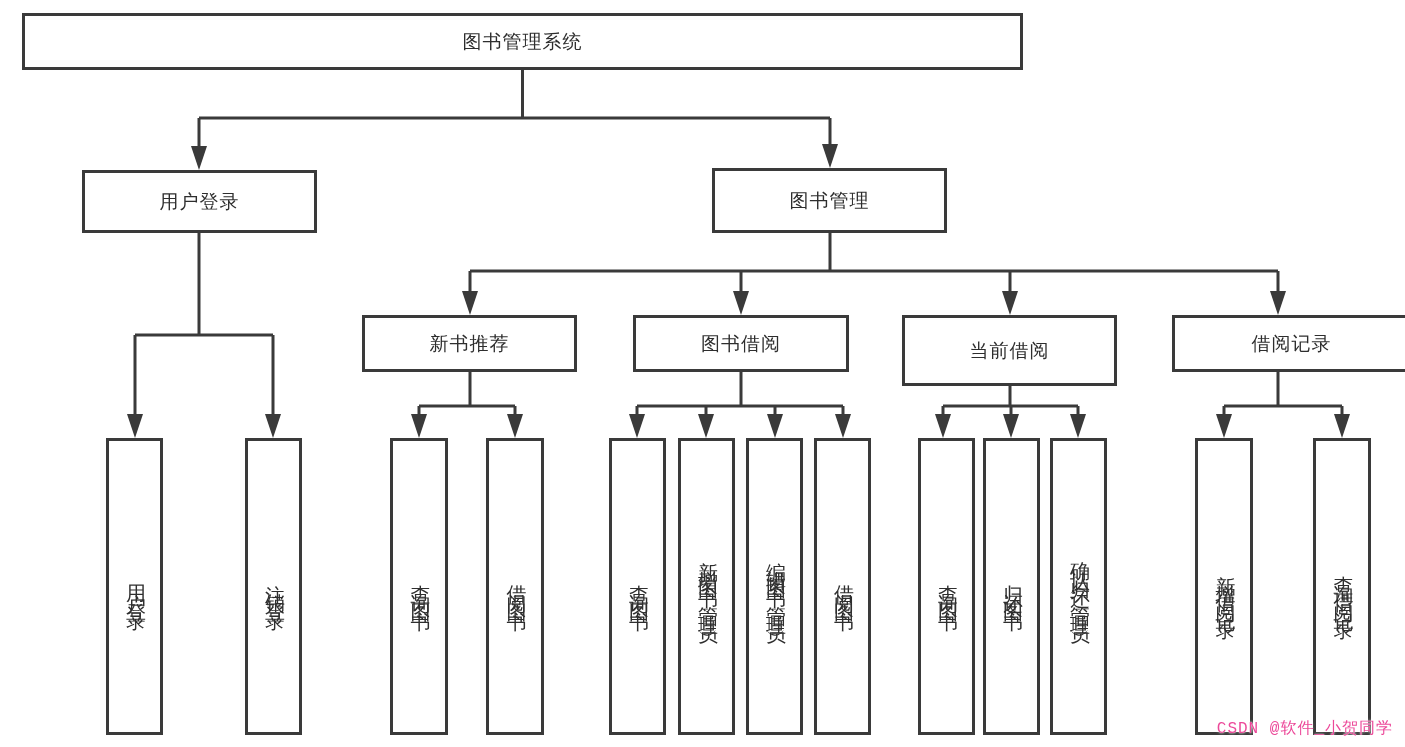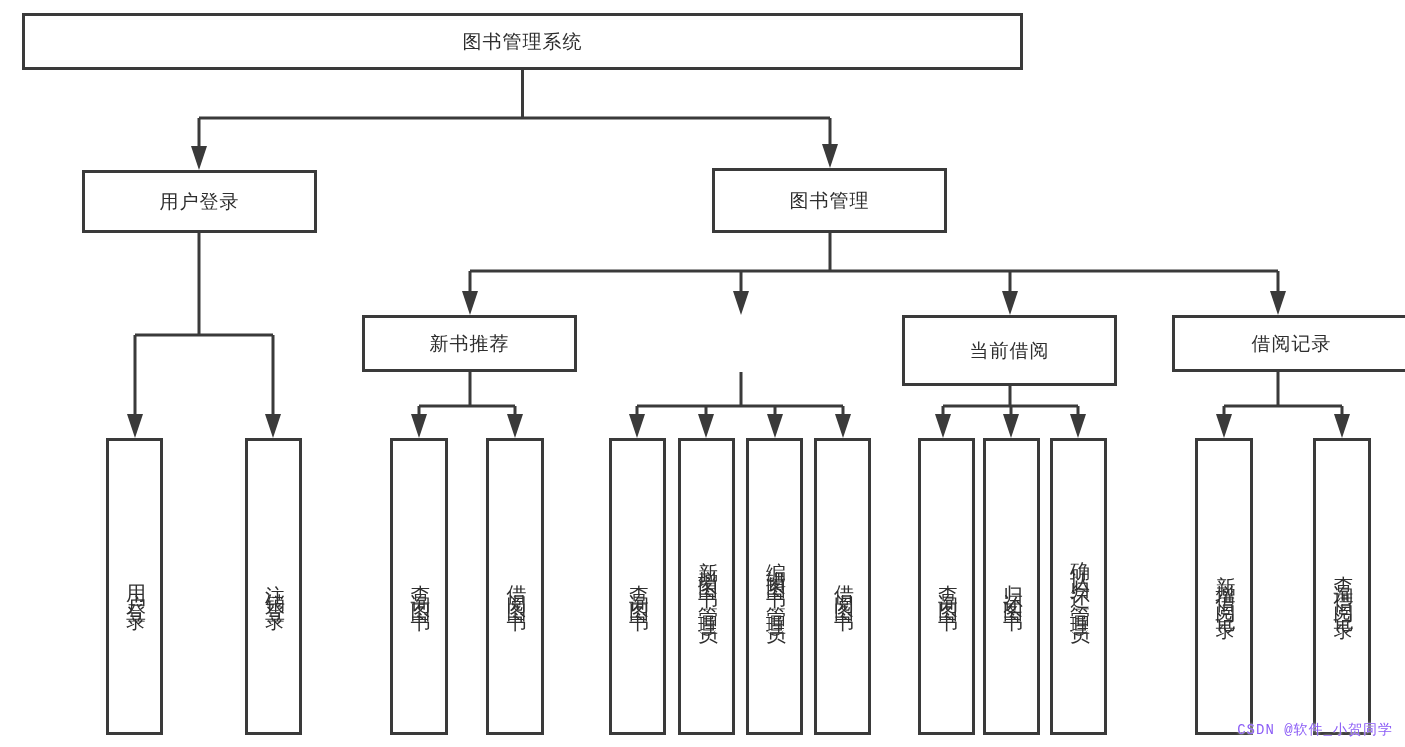--- a/index.html
+++ b/index.html
@@ -12,21 +12,21 @@
     position:absolute;box-sizing:border-box;background:#ffffff;
     border:3px solid #3a3a3a;display:flex;align-items:center;justify-content:center;
     white-space:nowrap;
   }
   .h{font-size:19px;letter-spacing:1px;}
   .v{
     writing-mode:vertical-rl;text-orientation:mixed;
     font-size:20px;letter-spacing:9px;line-height:1;
   }
   .watermark{
-    position:absolute;right:12px;bottom:8px;font-size:14px;color:#8b5cf6;
+    position:absolute;right:12px;bottom:8px;font-size:16px;color:#ec4899;
     text-shadow:0 0 3px #ffffff, 0 0 1px #ffffff;letter-spacing:1px;
   }
 </style>
 </head>
 <body>
 
 <div class="stage">
 
   <svg class="wires" viewBox="0 0 1405 747" aria-hidden="true">
     <g stroke="#3a3a3a" stroke-width="3" fill="none">
@@ -58,20 +58,21 @@
              M1216 414 L1232 414 L1224 438 Z
              M1334 414 L1350 414 L1342 438 Z"></path>
   </svg>
 
   <div class="box h" style="left:22px;top:13px;width:1001px;height:57px">图书管理系统</div>
 
   <div class="box h" style="left:82px;top:170px;width:235px;height:63px">用户登录</div>
   <div class="box h" style="left:362px;top:315px;width:215px;height:57px">新书推荐</div>
 
   <div class="box h" style="left:712px;top:168px;width:235px;height:65px">图书管理</div>
+  <div class="box h" style="left:633px;top:315px;width:216px;height:57px">图书借阅</div>
   <div class="box h" style="left:902px;top:315px;width:215px;height:71px">当前借阅</div>
   <div class="box h" style="left:1172px;top:315px;width:239px;height:57px">借阅记录</div>
 
   <div class="box v" style="left:106px;top:438px;width:57px;height:297px">用户登录</div>
   <div class="box v" style="left:245px;top:438px;width:57px;height:297px">注销登录</div>
 
   <div class="box v" style="left:390px;top:438px;width:58px;height:297px">查询图书</div>
   <div class="box v" style="left:486px;top:438px;width:58px;height:297px">借阅图书</div>
 
   <div class="box v" style="left:609px;top:438px;width:57px;height:297px">查询图书</div>

